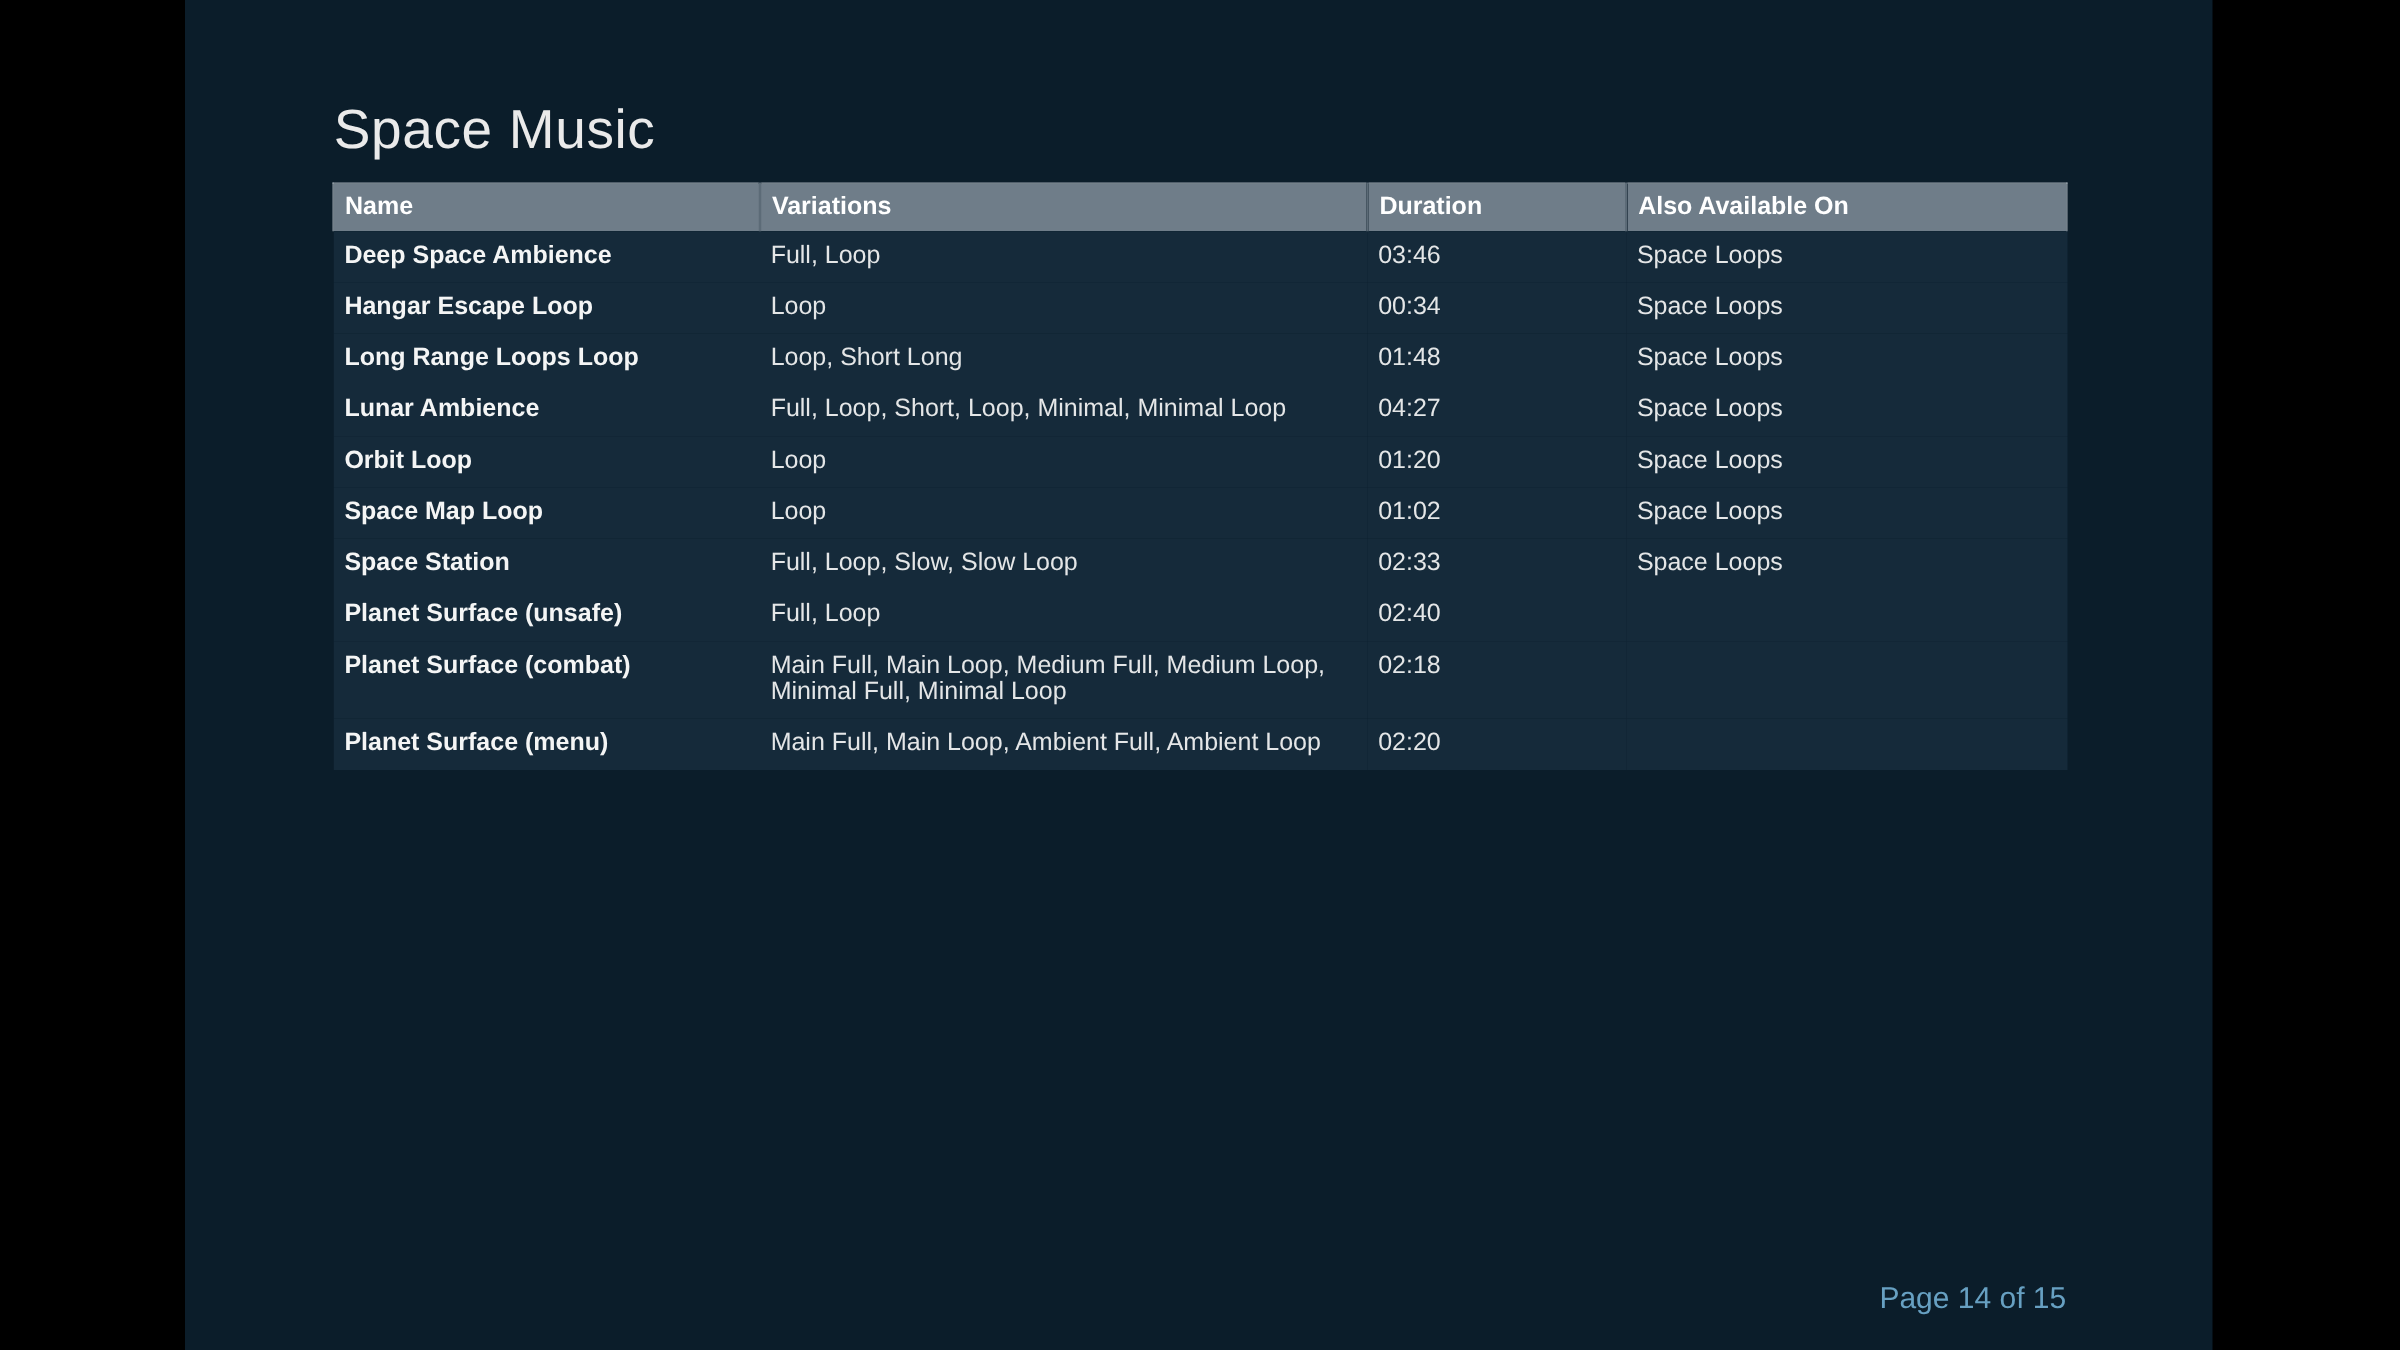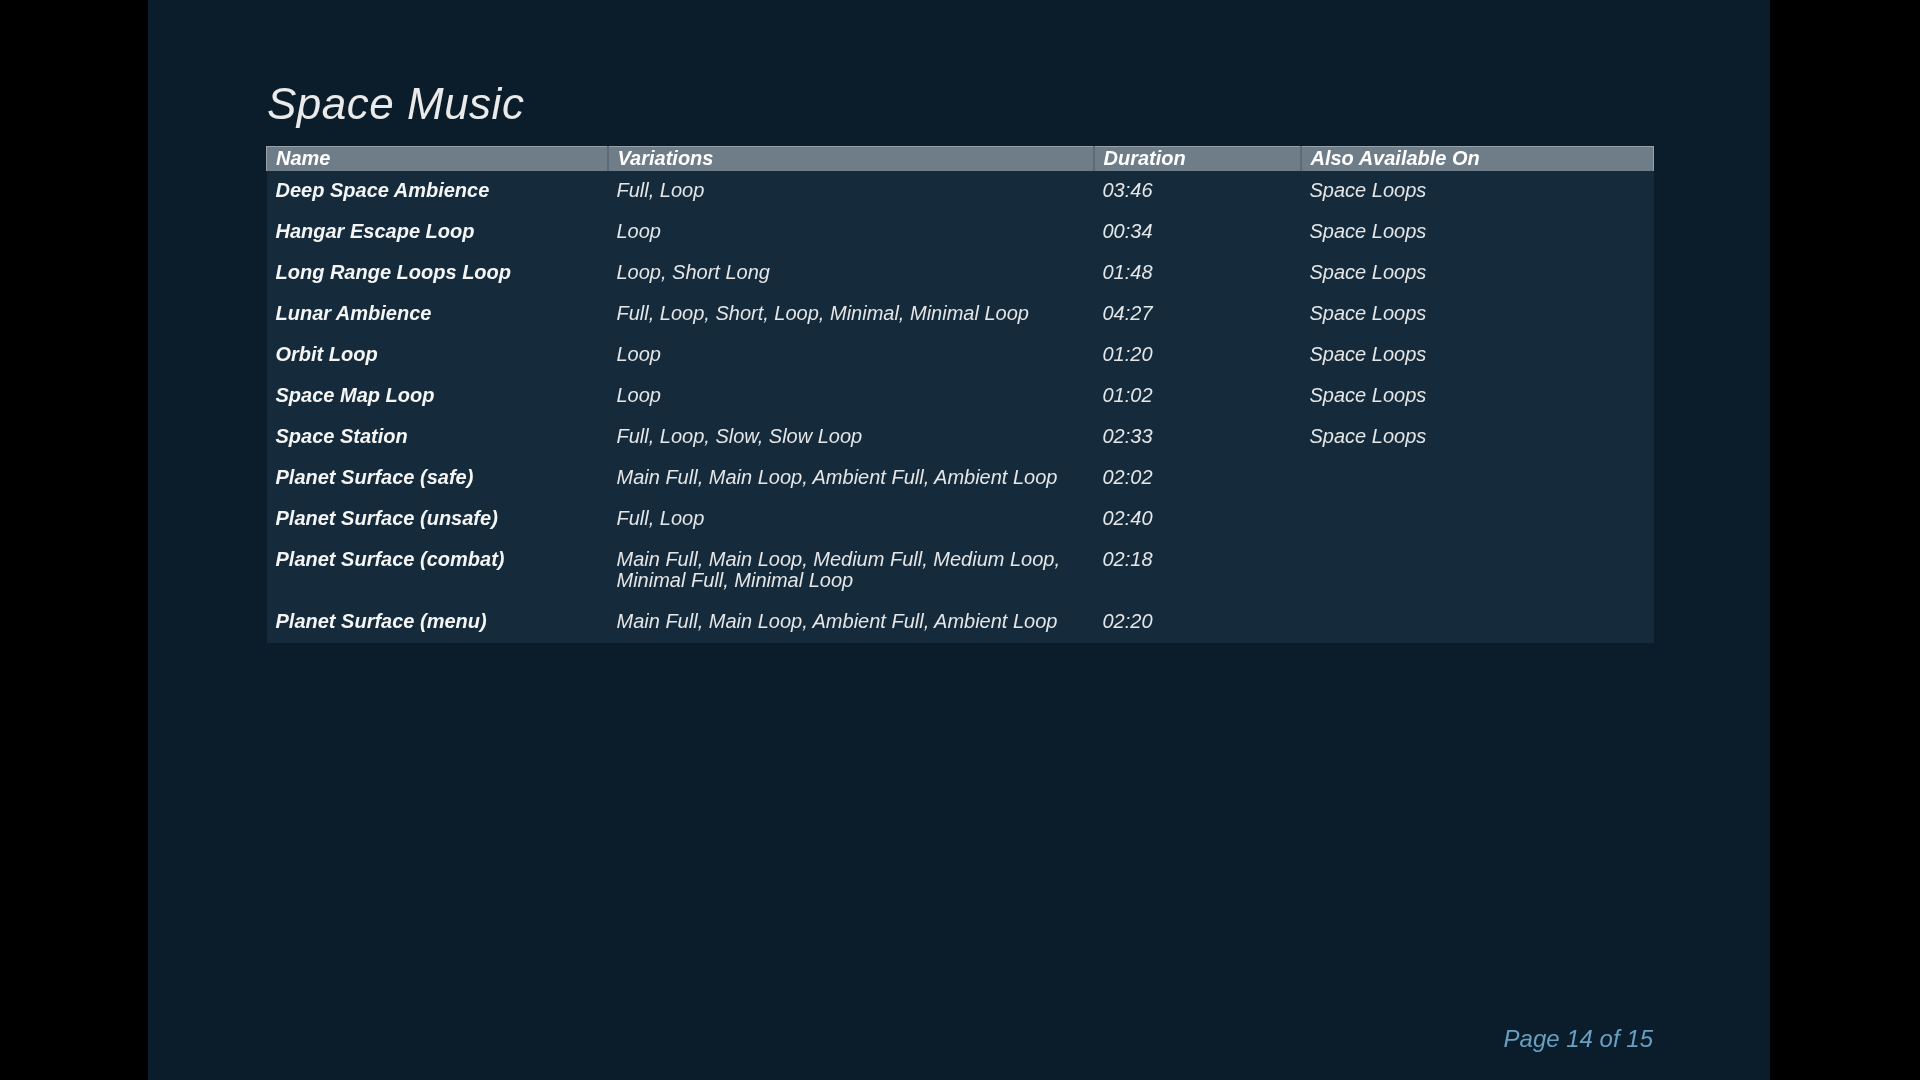--- a/index.html
+++ b/index.html
@@ -21,40 +21,39 @@
   .letterbox { background: var(--letterbox, #000000); height: 100%; flex: 0 0 auto; }
   .letterbox.left  { width: 148px; }
   .letterbox.right { width: 150px; }
 
   .stage {
     position: relative;
     flex: 1 1 auto;
     height: 100%;
     background: var(--page-bg, #0b1d2a);
     padding: 0 83px 0 118px;
-    font-style: italic;
   }
 
   .page-title {
     margin: 77px 0 16px 1px;
     font-size: 44px;
     line-height: 53px;
     font-weight: normal;
     color: var(--title-color, #eaeaea);
     letter-spacing: 0.5px;
   }
 
   table.tracklist {
     width: 1387px;
     border-collapse: collapse;
     table-layout: fixed;
   }
 
   thead th {
-    height: 24px;
+    height: 38px;
     background: var(--header-bg, #6f7d89);
     color: var(--header-text, #ffffff);
     font-size: 20px;
     font-weight: bold;
     text-align: left;
     vertical-align: middle;
     padding: 0 8px 0 9px;
     border-top: 1px solid var(--header-border-light, #98a2ab);
     white-space: nowrap;
     overflow: hidden;
@@ -150,26 +149,20 @@
             <td class="cell-duration">01:02</td>
             <td class="cell-also-available-on">Space Loops</td>
           </tr>
           <tr>
             <td class="cell-name">Space Station</td>
             <td class="cell-variations">Full, Loop, Slow, Slow Loop</td>
             <td class="cell-duration">02:33</td>
             <td class="cell-also-available-on">Space Loops</td>
           </tr>
           <tr>
-            <td class="cell-name">Planet Surface (safe)</td>
-            <td class="cell-variations">Main Full, Main Loop, Ambient Full, Ambient Loop</td>
-            <td class="cell-duration">02:02</td>
-            <td class="cell-also-available-on"></td>
-          </tr>
-          <tr>
             <td class="cell-name">Planet Surface (unsafe)</td>
             <td class="cell-variations">Full, Loop</td>
             <td class="cell-duration">02:40</td>
             <td class="cell-also-available-on"></td>
           </tr>
           <tr>
             <td class="cell-name">Planet Surface (combat)</td>
             <td class="cell-variations">Main Full, Main Loop, Medium Full, Medium Loop, Minimal Full, Minimal Loop</td>
             <td class="cell-duration">02:18</td>
             <td class="cell-also-available-on"></td>

